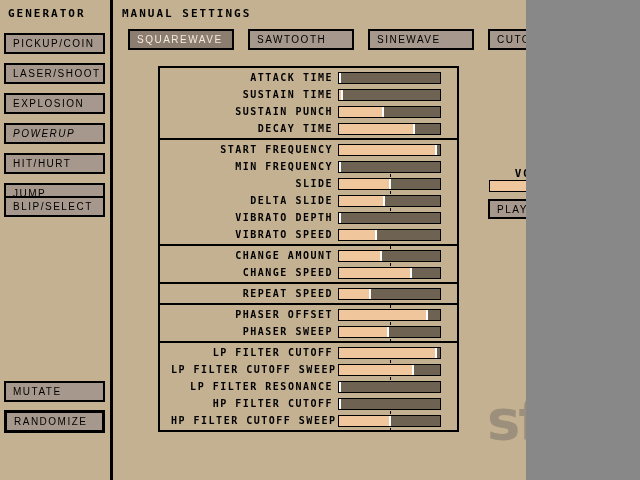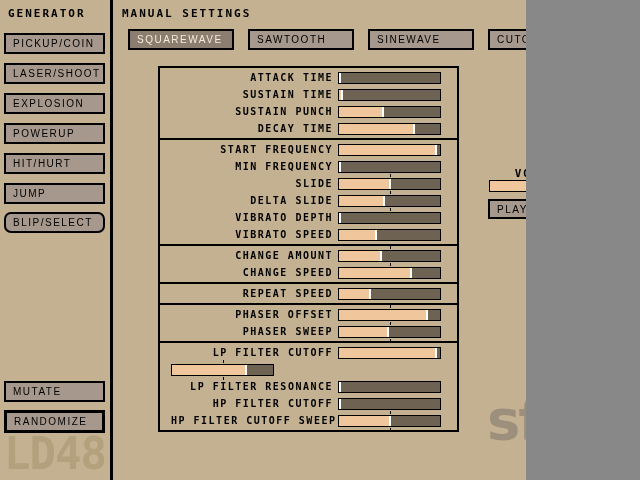--- a/index.html
+++ b/index.html
@@ -63,24 +63,24 @@
 <body>
 
 <div id="screen" style="--bg: #C3B191; --face: #A6988C; --face-sel: #8C7D71; --text-sel: #F3ECD9; --track: #6E6253; --fill: #F0C79C; --ind: #FFFFFF; --red: #FF0000; --wm1: #B2A17C; --wm2: #9C8F7B; --wm3: #877A6A;">
 
   <div class="heading" id="generator-title">GENERATOR</div>
 
   <div id="generator-buttons">
       <button class="btn gen-btn" style="top: 33px;">PICKUP/COIN</button>
       <button class="btn gen-btn" style="top: 63px;">LASER/SHOOT</button>
       <button class="btn gen-btn" style="top: 93px;">EXPLOSION</button>
-      <button class="btn gen-btn" style="top: 123px;">POWERUP</button>
+      <button class="btn gen-btn" style="top: 123px; font-style: italic;">POWERUP</button>
       <button class="btn gen-btn" style="top: 153px;">HIT/HURT</button>
       <button class="btn gen-btn" style="top: 183px;">JUMP</button>
-      <button class="btn gen-btn" style="top: 212px; border-radius: 7px;">BLIP/SELECT</button>
+      <button class="btn gen-btn" style="top: 196px;">BLIP/SELECT</button>
     </div>
 
   <button class="btn" id="mutate-button">MUTATE</button>
   <button class="btn" id="randomize-button">RANDOMIZE</button>
 
   <div id="divider"></div>
 
   <div class="heading" id="manual-title">MANUAL SETTINGS</div>
 
   <div id="wave-buttons">
@@ -250,20 +250,21 @@
         <div class="srow">
           <span class="srow-label">LP FILTER CUTOFF</span>
           <span class="slider-wrap">
             <span class="slider">
               <span class="fill" style="width: 96%;"></span>
               <span class="ind" style="left: calc(96% - 1px);"></span>
             </span>
           </span>
         </div>
         <div class="srow">
+          <span class="srow-label">LP FILTER CUTOFF SWEEP</span>
           <span class="slider-wrap">
             <span class="tick tick-top"></span>
             <span class="tick tick-bottom"></span>
             <span class="slider">
               <span class="fill" style="width: 73%;"></span>
               <span class="ind" style="left: calc(73% - 1px);"></span>
             </span>
           </span>
         </div>
         <div class="srow">
@@ -303,17 +304,16 @@
   <div class="slider-wrap" id="volume-wrap">
     <span class="slider">
       <span class="fill" id="volume-fill" style="width: 47%;"></span>
       <span class="ind" id="volume-ind" style="left: calc(47% - 1px);"></span>
     </span>
     <span id="volume-red" style="left: 48%;"></span>
   </div>
 
   <button class="btn" id="play-button">PLAY</button>
 
-  <div class="watermark" id="wm-ld48">LD48</div>
   <div class="watermark" id="wm-sfxr">sfxr</div>
   <div class="watermark" id="wm-dssi">DSSI</div>
 
 </div>
 
 </body></html>

